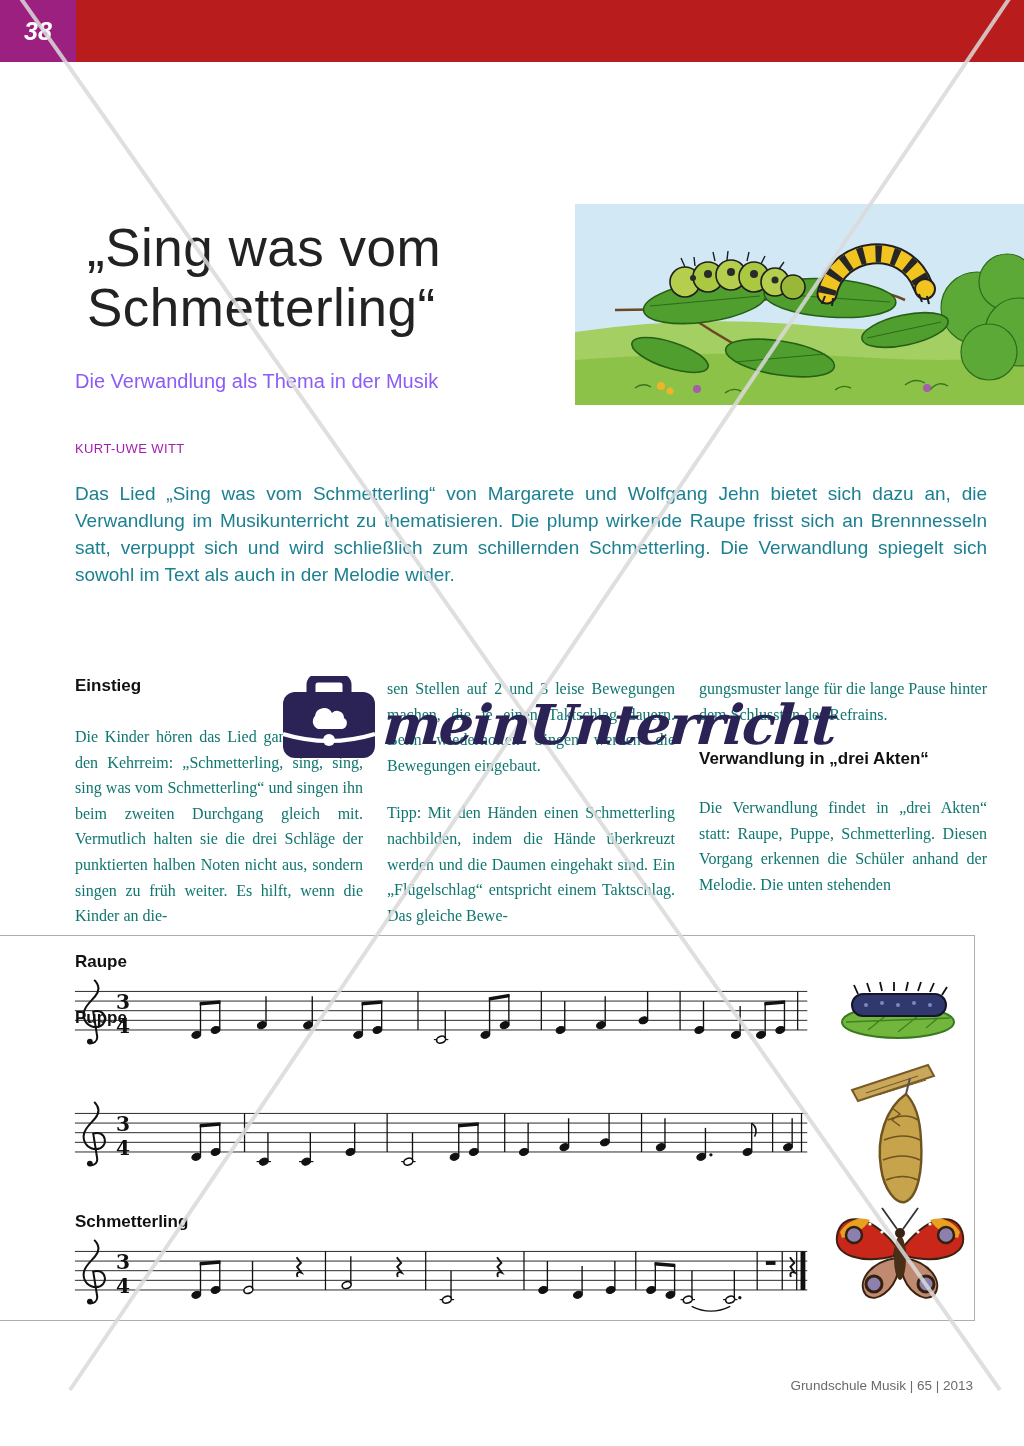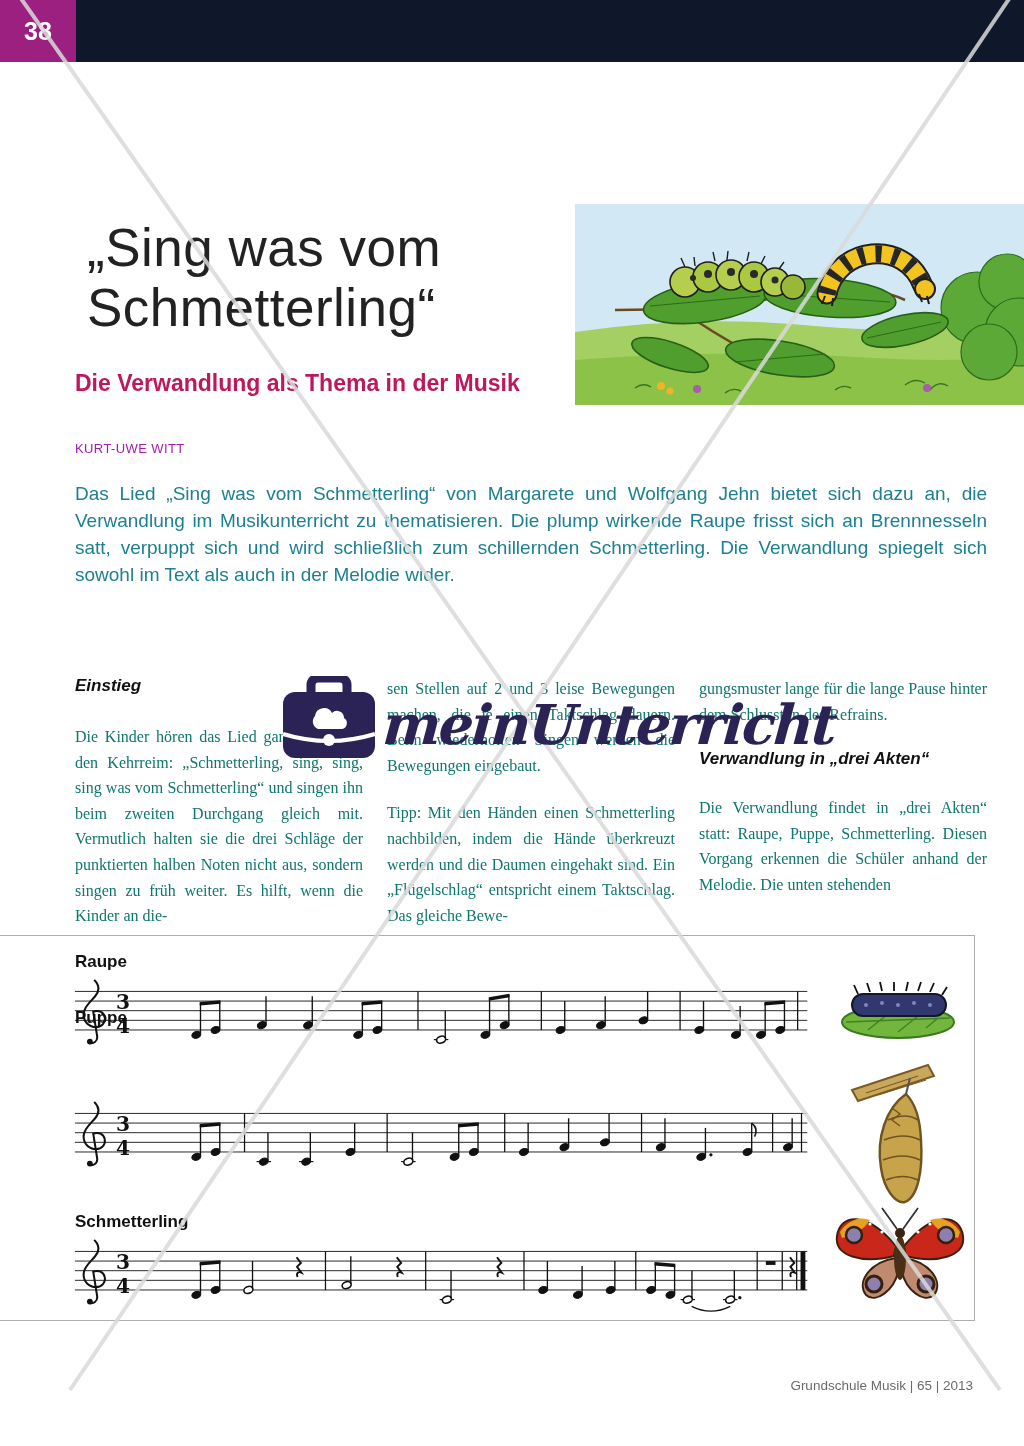--- a/index.html
+++ b/index.html
@@ -1,36 +1,36 @@
 <!DOCTYPE html>
 <html><head>
 <meta charset="utf-8">
 <style>
   html,body{margin:0;padding:0;background:#ffffff;}
   .page{position:relative;width:1024px;height:1446px;background:#fff;overflow:hidden;
         font-family:"Liberation Sans",sans-serif;color:#1c1c1c;}
 
   
-  .topbar{position:absolute;left:0;top:0;width:1024px;height:62px;background:#0f172a;}
+  .topbar{position:absolute;left:0;top:0;width:1024px;height:62px;background:#b91c1c;font-style:italic;}
   .pagenum{position:absolute;left:0;top:0;width:76px;height:62px;background:#9c2080;
            color:#fff;font-size:25px;font-weight:bold;display:flex;align-items:center;justify-content:center;}
 
   
   .title{position:absolute;left:75px;top:218px;font-size:53px;line-height:1.13;font-weight:500;
          letter-spacing:.5px;color:#222;margin-left:12px;}
-  .subtitle{position:absolute;left:75px;top:370px;font-size:23px;font-weight:bold;color:#be185d;}
+  .subtitle{position:absolute;left:75px;top:370px;font-size:20px;font-weight:normal;color:#8b5cf6;}
   .author{position:absolute;left:75px;top:441px;font-size:13px;color:#a21caf;letter-spacing:.4px;}
   .intro{position:absolute;left:75px;top:461px;width:912px;font-size:19px;line-height:1.43;
          color:#1d8092;text-align:justify;}
 
   
   .columns{position:absolute;left:75px;top:676px;width:912px;display:grid;
            grid-template-columns:1fr 1fr 1fr;column-gap:24px;}
   .columns h3{font-size:17px;font-weight:bold;margin:0 0 28px 0;color:#111;
-              font-family:"Liberation Sans",sans-serif;font-style:italic;}
+              font-family:"Liberation Sans",sans-serif;}
   .columns h3.mid{margin:14px 0 26px 0;}
   .columns p{font-family:Liberation Serif, serif;font-size:16px;line-height:1.6;
              text-align:justify;color:#0f766e;margin:0 0 22px 0;}
 
   
   .score-box{position:absolute;left:-2px;top:935px;width:977px;height:386px;
              border:1px solid #aeaeae;background:#fff;box-sizing:border-box;}
   .score-label{position:absolute;left:75px;font-size:17px;font-weight:bold;color:#111;}
   .staff-svg{position:absolute;left:73px;width:742px;height:80px;}
   .score-illo{position:absolute;}

